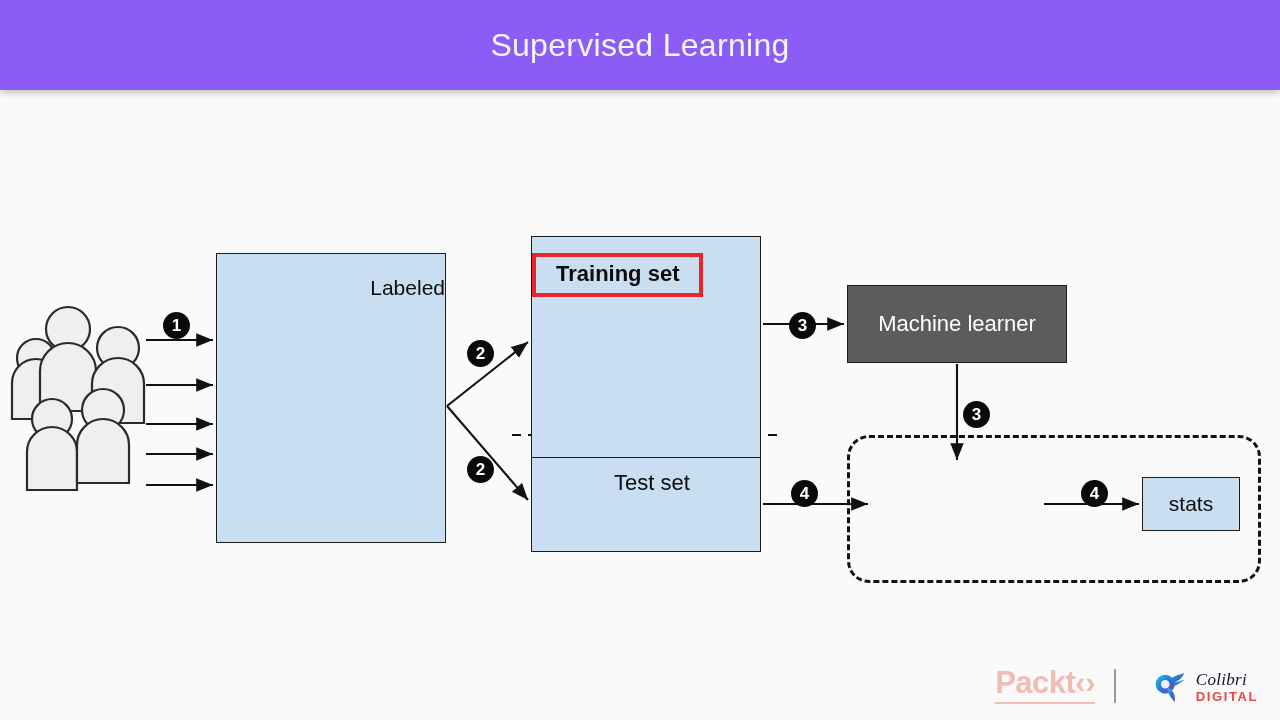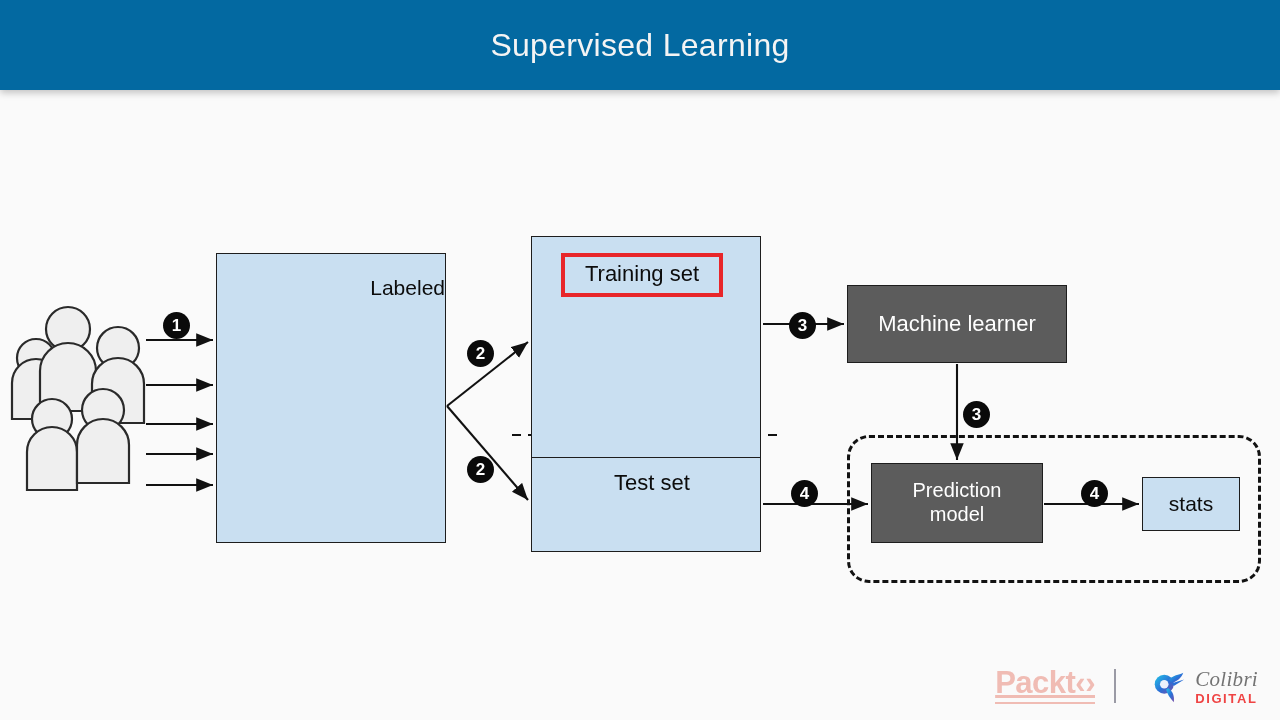--- a/index.html
+++ b/index.html
@@ -7,21 +7,21 @@
     width:1280px; height:720px;
     background:#ffffff;
     font-family:"Liberation Sans", sans-serif;
     overflow:hidden;
   }
   #root { position:relative; width:1280px; height:720px; background:#fafafa; }
 
   
   .header {
     position:absolute; left:0; top:0; width:1280px; height:90px;
-    background:#0369a1;
+    background:#8b5cf6;
     display:flex; align-items:center; justify-content:center;
     box-shadow:0 3px 7px rgba(0,0,0,0.22);
     z-index:20;
   }
   .header-title {
     color:#f4f4f4; font-size:32px; font-weight:400;
     letter-spacing:0.3px; font-family:"Liberation Sans", sans-serif;
   }
 
   
@@ -32,28 +32,28 @@
   .node {
     position:absolute;
     display:flex; align-items:center; justify-content:center;
     text-align:center; line-height:1.18;
     font-family:"Liberation Sans", sans-serif;
   }
   .node-blue {
     background:#c9dff1; border:1.6px solid #1d1d1d; color:#0c0c0c;
   }
   .node-gray {
-    background:#5c5c5c; border:1.6px solid #1d1d1d; color:#ffffff;
+    background:#5c5c5c; border:1.6px solid #1d1d1d; color:#ffffff;text-align:right;
   }
 
   #box-labeled { left:216px; top:163px; width:230px; height:290px; font-size:21px;text-align:right; }
   #box-labeled .inner { position:absolute; top:22px; left:0; right:0; }
 
   #box-training { left:531px; top:146px; width:230px; height:270px; }
-  #box-training .inner { position:absolute; top:16px; left:0; right:8px; display:flex; justify-content:center; }
+  #box-training .inner { position:absolute; top:16px; left:0; right:8px; display:flex; justify-content:flex-start;font-weight:bold; }
 
   .red-highlight {
     border:4px solid #e8262a;
     padding:5px 20px 7px 20px;
     font-size:22px; color:#0c0c0c; background:transparent;
     line-height:1.1;
   }
 
   #box-test { left:531px; top:367px; width:230px; height:95px; font-size:22px; }
   #box-test .inner { position:absolute; top:12px; left:0; right:8px;margin-left:20px; }
@@ -86,32 +86,32 @@
   #badge-4a { left:791px; top:390px; }
   #badge-4b { left:1081px; top:390px; }
 
   
   .footer { position:absolute; left:0; bottom:0; width:1280px; height:60px; }
   .logo-packt {
     position:absolute; right:185px; bottom:16px;
     color:#f0bcb4; font-size:31px; font-weight:700;
     letter-spacing:-0.5px;
     font-family:"Liberation Sans", sans-serif;
-    border-bottom:2.5px solid #f0bcb4; padding-bottom:1px;text-decoration:underline;
+    border-bottom:2.5px solid #f0bcb4; padding-bottom:1px;
   }
   .logo-divider {
     position:absolute; right:164px; bottom:17px;
     width:2px; height:34px; background:#9a9aa5;
   }
   .logo-colibri { position:absolute; right:22px; bottom:14px; display:flex; align-items:center; gap:7px; }
   .colibri-mark { width:38px; height:38px; }
   .colibri-text { display:flex; flex-direction:column; align-items:flex-start; line-height:1; }
   .colibri-word {
     font-family:"Liberation Serif", serif; font-style:italic;
-    font-size:21px; color:#737373; letter-spacing:0.3px;
+    font-size:17px; color:#0f172a; letter-spacing:0.3px;
   }
   .colibri-digital {
     font-family:"Liberation Sans", sans-serif; font-weight:700;
     font-size:13px; color:#ef4444; letter-spacing:1.6px; margin-top:2px;
   }
 </style>
 </head>
 <body>
 
 <div id="root">
@@ -198,26 +198,20 @@
     </div>
 
     <div class="node node-blue" id="box-test">
       <div class="inner">Test set</div>
     </div>
 
     <div class="node node-gray" id="box-learner">
       <span>Machine learner</span>
     </div>
 
-    <div class="node node-gray" id="box-pred">
-      <div>
-        <div>Prediction</div>
-        <div>model</div>
-      </div>
-    </div>
 
     <div class="node node-blue" id="box-stats">
       <span>stats</span>
     </div>
 
     <div class="badge" id="badge-1">1</div>
     <div class="badge" id="badge-2a">2</div>
     <div class="badge" id="badge-2b">2</div>
     <div class="badge" id="badge-3a">3</div>
     <div class="badge" id="badge-3b">3</div>

